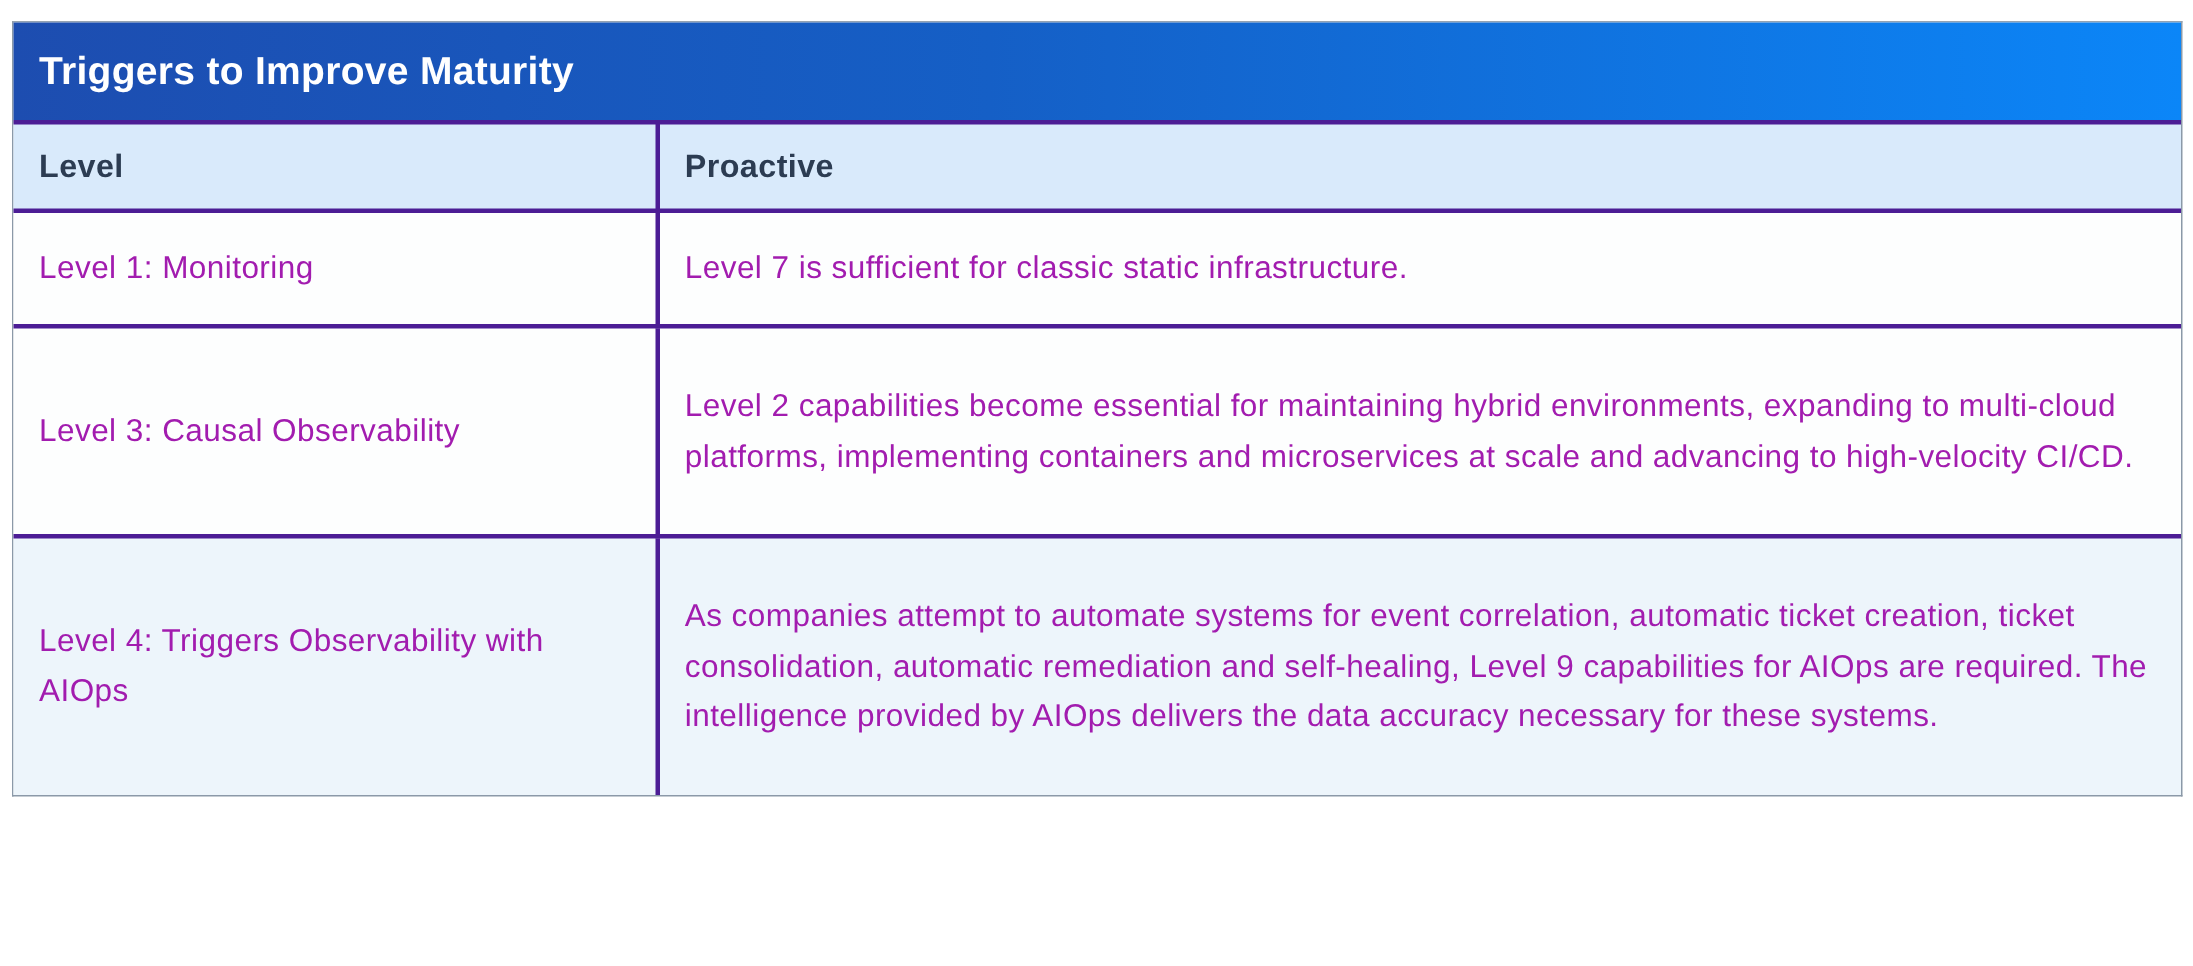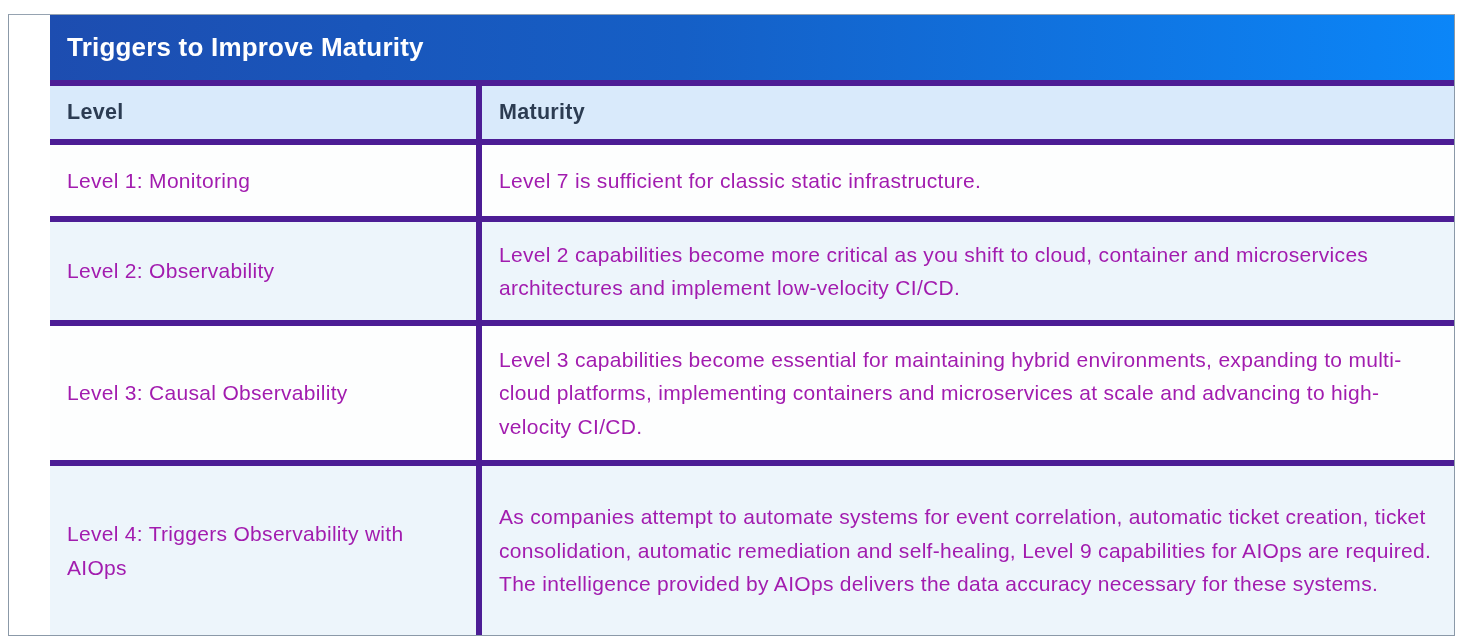--- a/index.html
+++ b/index.html
@@ -8,21 +8,20 @@
     background: #ffffff;
     font-family: "Liberation Sans", "DejaVu Sans", sans-serif;
     overflow: hidden;
   }
   .card {
     position: absolute;
     left: 8px; top: 14px;
     width: 1447px;
     border: 1px solid #8b99a8;
     border-top-color: #96a3b1;
-    padding-left: 41px;
   }
   .title-bar {
     height: 65px;
     background: linear-gradient(90deg, #1d4db0 0%, #155fc6 45%, #0b86f8 100%);
     display: flex;
     align-items: center;
     padding-left: 17px;
   }
   .title-bar h1 {
     color: #ffffff;
@@ -30,21 +29,21 @@
     font-weight: bold;
     letter-spacing: 0.2px;
   }
   table {
     width: 100%;
     border-collapse: collapse;
     table-layout: fixed;
   }
   col.c-level   { width: 429px; }
   th, td {
-    border: 6px solid #4c1d95;
+    border: 3px solid #4c1d95;
     text-align: left;
     vertical-align: middle;
     padding: 12px 17px;
     letter-spacing: 0.3px;
   }
   
   tr > *:first-child { border-left: none; }
   tr > *:last-child  { border-right: none; }
   tr:last-child > td { border-bottom: none; }
   thead th {
@@ -77,35 +76,31 @@
   </div>
 
   <table>
     <colgroup>
       <col class="c-level">
       <col class="c-triggers">
     </colgroup>
     <thead>
       <tr>
         <th>Level</th>
-        <th>Maturity</th>
+        <th>Proactive</th>
       </tr>
     </thead>
     <tbody>
       <tr class="row-odd h-1">
         <td>Level 1: Monitoring</td>
         <td>Level 7 is sufficient for classic static infrastructure.</td>
       </tr>
-      <tr class="row-even h-2">
-        <td>Level 2: Observability</td>
-        <td>Level 2 capabilities become more critical as you shift to cloud, container and microservices architectures and implement low-velocity CI/CD.</td>
-      </tr>
       <tr class="row-odd h-3">
         <td>Level 3: Causal Observability</td>
-        <td>Level 3 capabilities become essential for maintaining hybrid environments, expanding to multi-cloud platforms, implementing containers and microservices at scale and advancing to high-velocity CI/CD.</td>
+        <td>Level 2 capabilities become essential for maintaining hybrid environments, expanding to multi-cloud platforms, implementing containers and microservices at scale and advancing to high-velocity CI/CD.</td>
       </tr>
       <tr class="row-even h-4">
         <td>Level 4: Triggers Observability with AIOps</td>
         <td>As companies attempt to automate systems for event correlation, automatic ticket creation, ticket consolidation, automatic remediation and self-healing, Level 9 capabilities for AIOps are required. The intelligence provided by AIOps delivers the data accuracy necessary for these systems.</td>
       </tr>
     </tbody>
   </table>
 
 </div>
 

